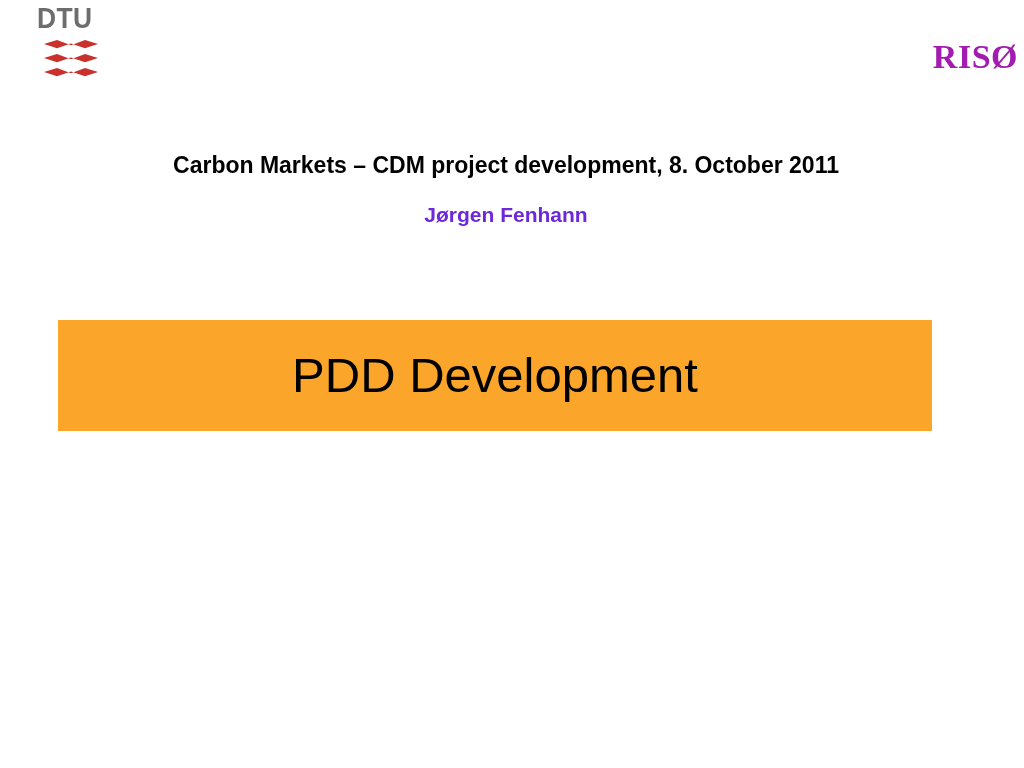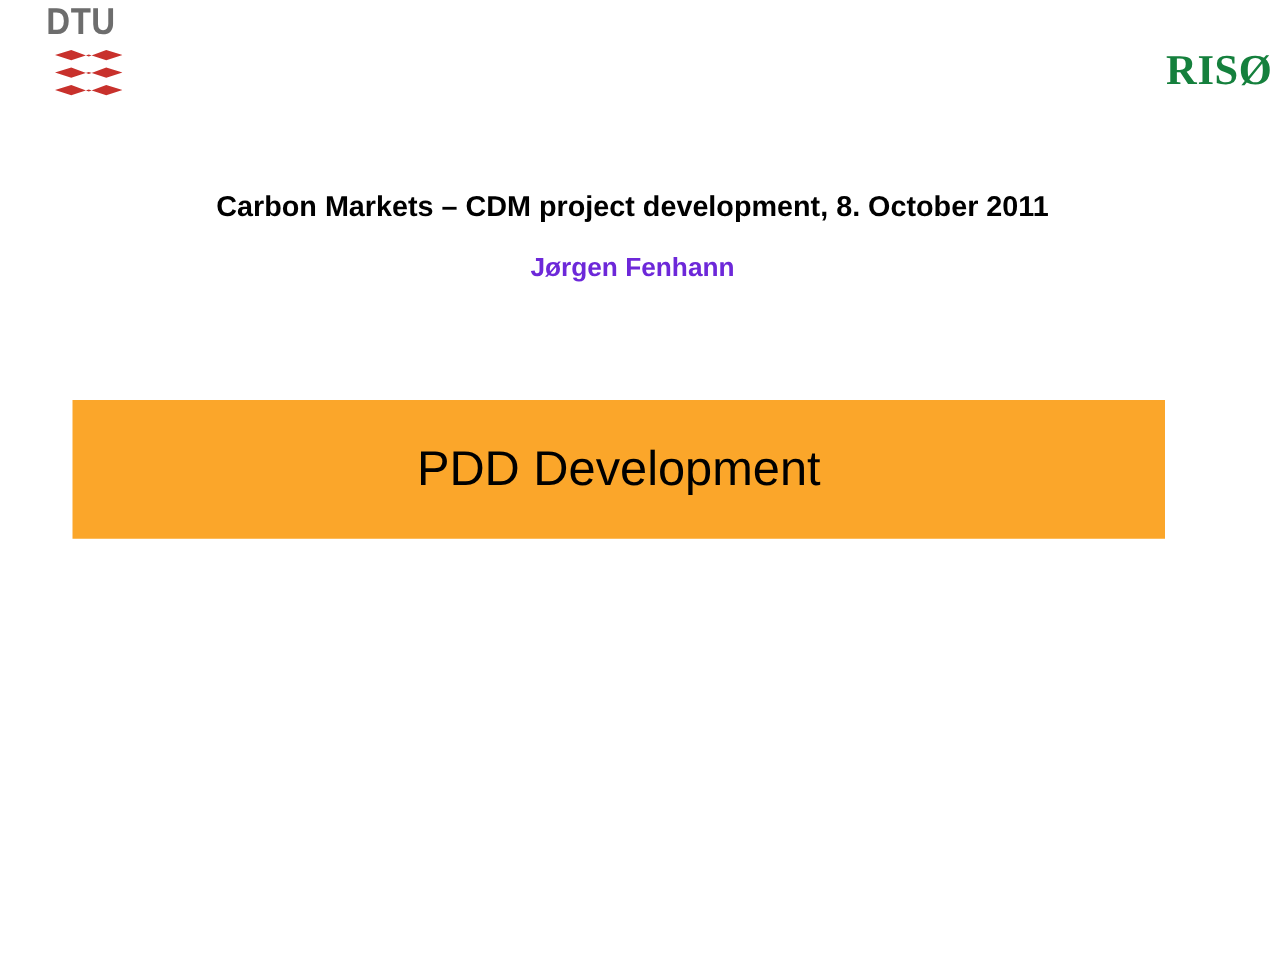--- a/index.html
+++ b/index.html
@@ -50,21 +50,21 @@
   
   #riso-logo {
     position: absolute;
     right: 53px;
     top: 40px;
     font-family: "Liberation Serif", serif;
     font-weight: bold;
     font-size: 34px;
     line-height: 34px;
     letter-spacing: 0.5px;
-    color: #15803d;
+    color: #a21caf;
     white-space: nowrap;
     user-select: none;
   }
 
   
   #heading-block {
     position: absolute;
     left: 0;
     top: 150px;
     width: 1012px;
@@ -97,21 +97,21 @@
     height: 111px;
     background: #fba62a;
     display: flex;
     flex-direction: column;
     align-items: center;
     justify-content: center;
   }
   .banner-line {
     font-family: "Liberation Sans", sans-serif;
     font-weight: normal;
-    font-size: 39px;
+    font-size: 49px;
     line-height: 53px;
     color: #000000;
     white-space: nowrap;
   }
 </style>
 </head>
 <body>
 
 <div id="slide">
 

